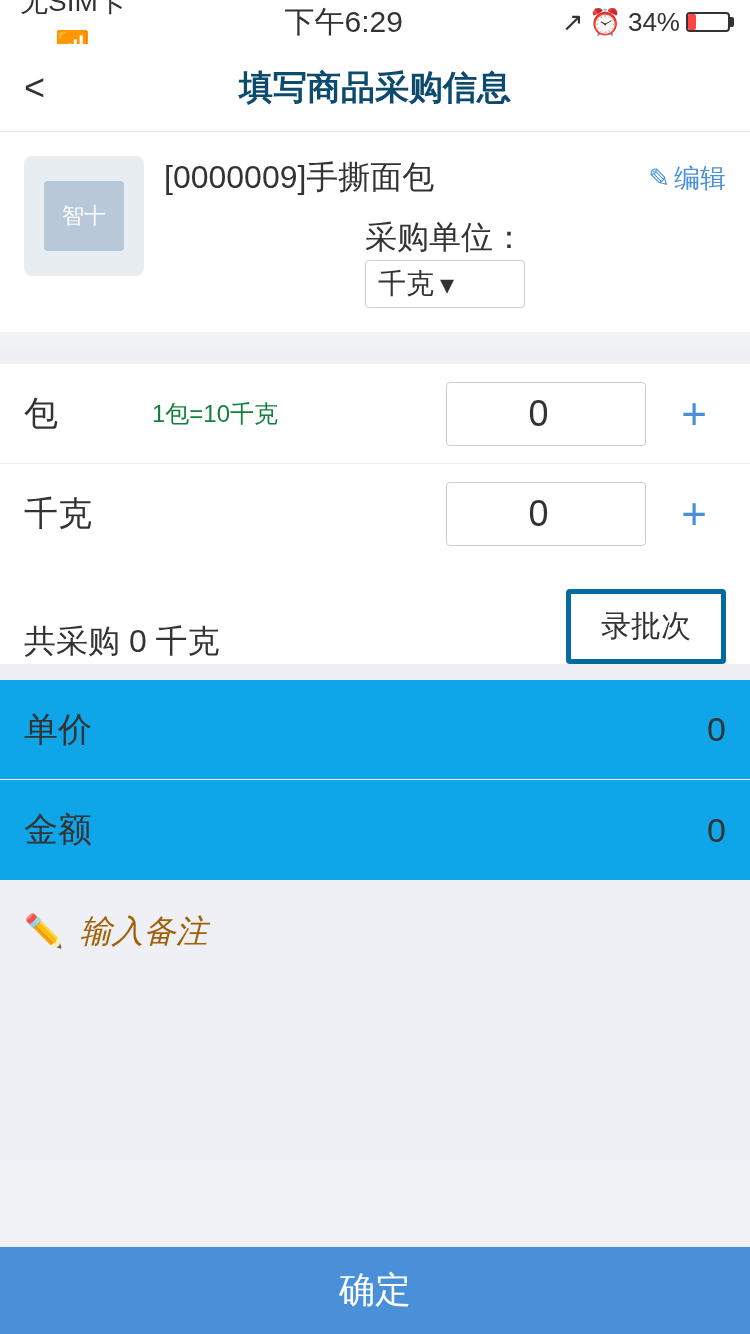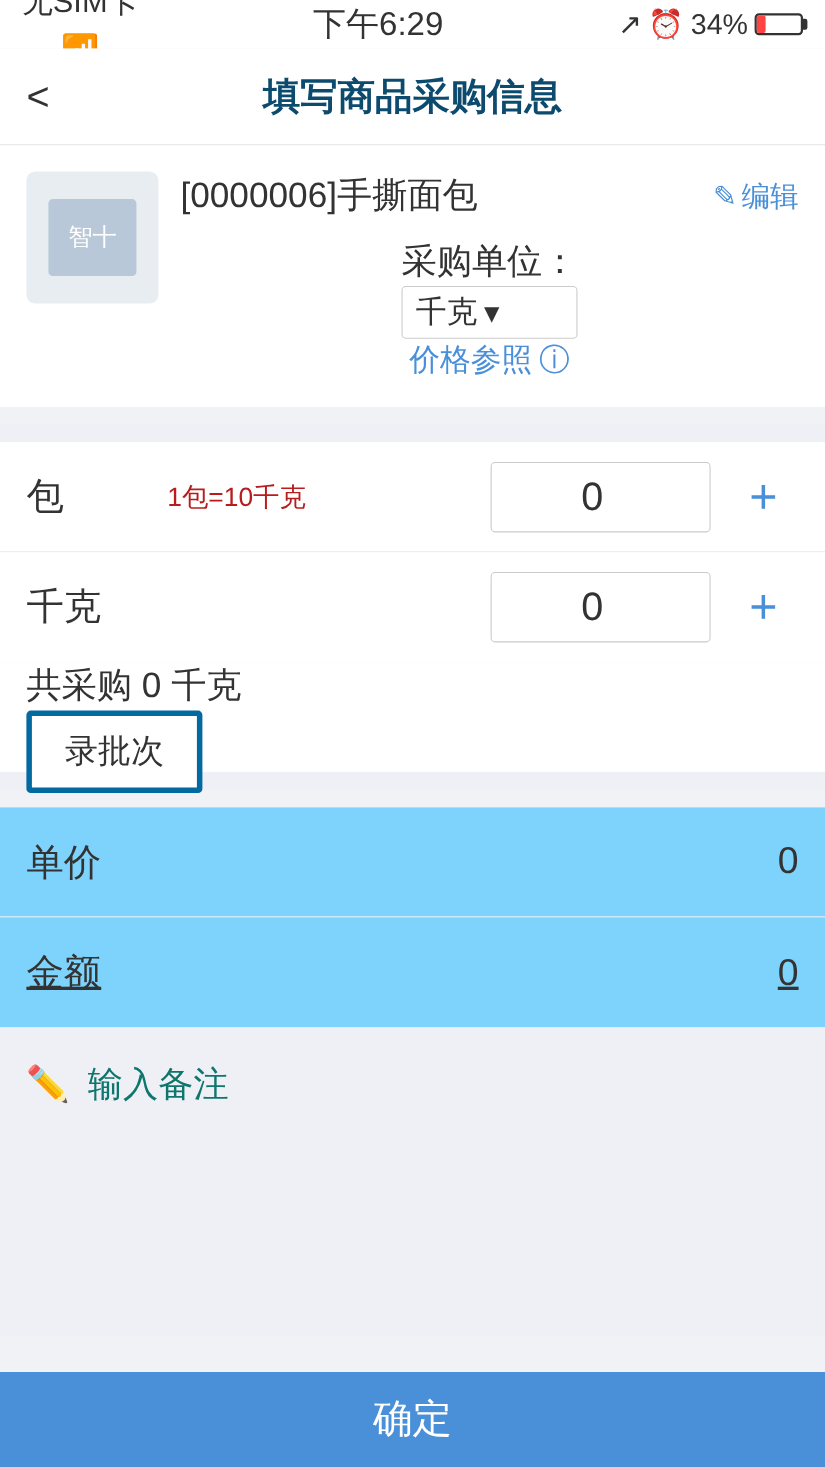--- a/index.html
+++ b/index.html
@@ -123,76 +123,75 @@
     
     .input-section { background: #fff; }
     .input-row {
       display: flex; align-items: center;
       padding: 0 24px;
       height: 100px;
       border-bottom: 1px solid #eee;
     }
     .input-row:last-child { border-bottom: none; }
     .input-label { font-size: 34px; color: #333; min-width: 120px; }
-    .input-sublabel { font-size: 24px; color: #b91c1c; margin-left: 8px; }
+    .input-sublabel { font-size: 24px; color: #15803d; margin-left: 8px; }
     .input-spacer { flex: 1; }
     .qty-input {
       width: 200px; height: 64px;
       border: 1px solid #ccc; border-radius: 4px;
       text-align: center; font-size: 36px; color: #333;
       margin-right: 16px;
       outline: none;
     }
     .plus-btn {
       width: 64px; height: 64px;
       display: flex; align-items: center; justify-content: center;
       font-size: 44px; color: #4a90d9;
       cursor: pointer;
       border: none; background: none;
     }
 
     
     .summary-section { background: #fff; }
     .summary-row {
-      display: flex; align-items: flex-start; justify-content: space-between;
+      display: flex; align-items: flex-end; justify-content: space-between;
       padding: 0 24px;
       height: 100px;
-      flex-direction: column;
     }
     .summary-text { font-size: 32px; color: #333; }
     .record-btn {
       border: 5px solid #0369a1; border-radius: 4px;
       padding: 12px 30px;
       font-size: 30px; color: #333;
       background: #fff;
       cursor: pointer;
     }
 
     
-    .price-section { background: #7dd3fc; margin-top: 16px; }
+    .price-section { background: #0ea5e9; margin-top: 0; }
     .price-row {
       display: flex; align-items: center; justify-content: space-between;
       padding: 0 24px;
       height: 100px;
       border-bottom: 1px solid #eee;
     }
-    .price-row:last-child { border-bottom: none; text-decoration: underline; }
+    .price-row:last-child { border-bottom: none; }
     .price-label { font-size: 34px; color: #333; }
     .price-value { font-size: 34px; color: #333; }
 
     
     .notes-section {
       background: #eef0f5;
       margin-top: 0;
       padding: 30px 24px;
       min-height: 280px;
       display: flex; align-items: flex-start; gap: 16px;
     }
     .notes-icon { color: #aaa; font-size: 32px; margin-top: 2px; }
-    .notes-placeholder { font-size: 32px; color: #0f766e; }
+    .notes-placeholder { font-size: 32px; color: #a16207; font-style: italic; }
 
     
     .confirm-btn {
       position: fixed;
       bottom: 0; left: 0;
       width: 750px;
       height: 87px;
       background: #4a90d9;
       display: flex; align-items: center; justify-content: center;
       font-size: 36px; color: #fff;
@@ -228,38 +227,34 @@
 </div>
 
 <div class="product-card">
   <div class="product-image">
     <div class="product-image-inner">
       <span>智十</span>
     </div>
   </div>
   <div class="product-info">
     <div class="product-name-row">
-      <span class="product-name">[0000006]手撕面包</span>
+      <span class="product-name">[0000009]手撕面包</span>
       <span class="edit-btn">
         <span>✎</span>
         <span>编辑</span>
       </span>
     </div>
     <div class="unit-row">
       <div>
         <span>采购单位：</span>
         <span class="unit-select">
           <span>千克</span>
           <span>▾</span>
         </span>
       </div>
-      <div class="price-ref">
-        <span>价格参照</span>
-        <span>ⓘ</span>
-      </div>
     </div>
   </div>
 </div>
 
 <div class="section-divider"></div>
 
 <div class="input-section">
   <div class="input-row">
     <span class="input-label">包</span>
     <span class="input-sublabel">1包=10千克</span>

